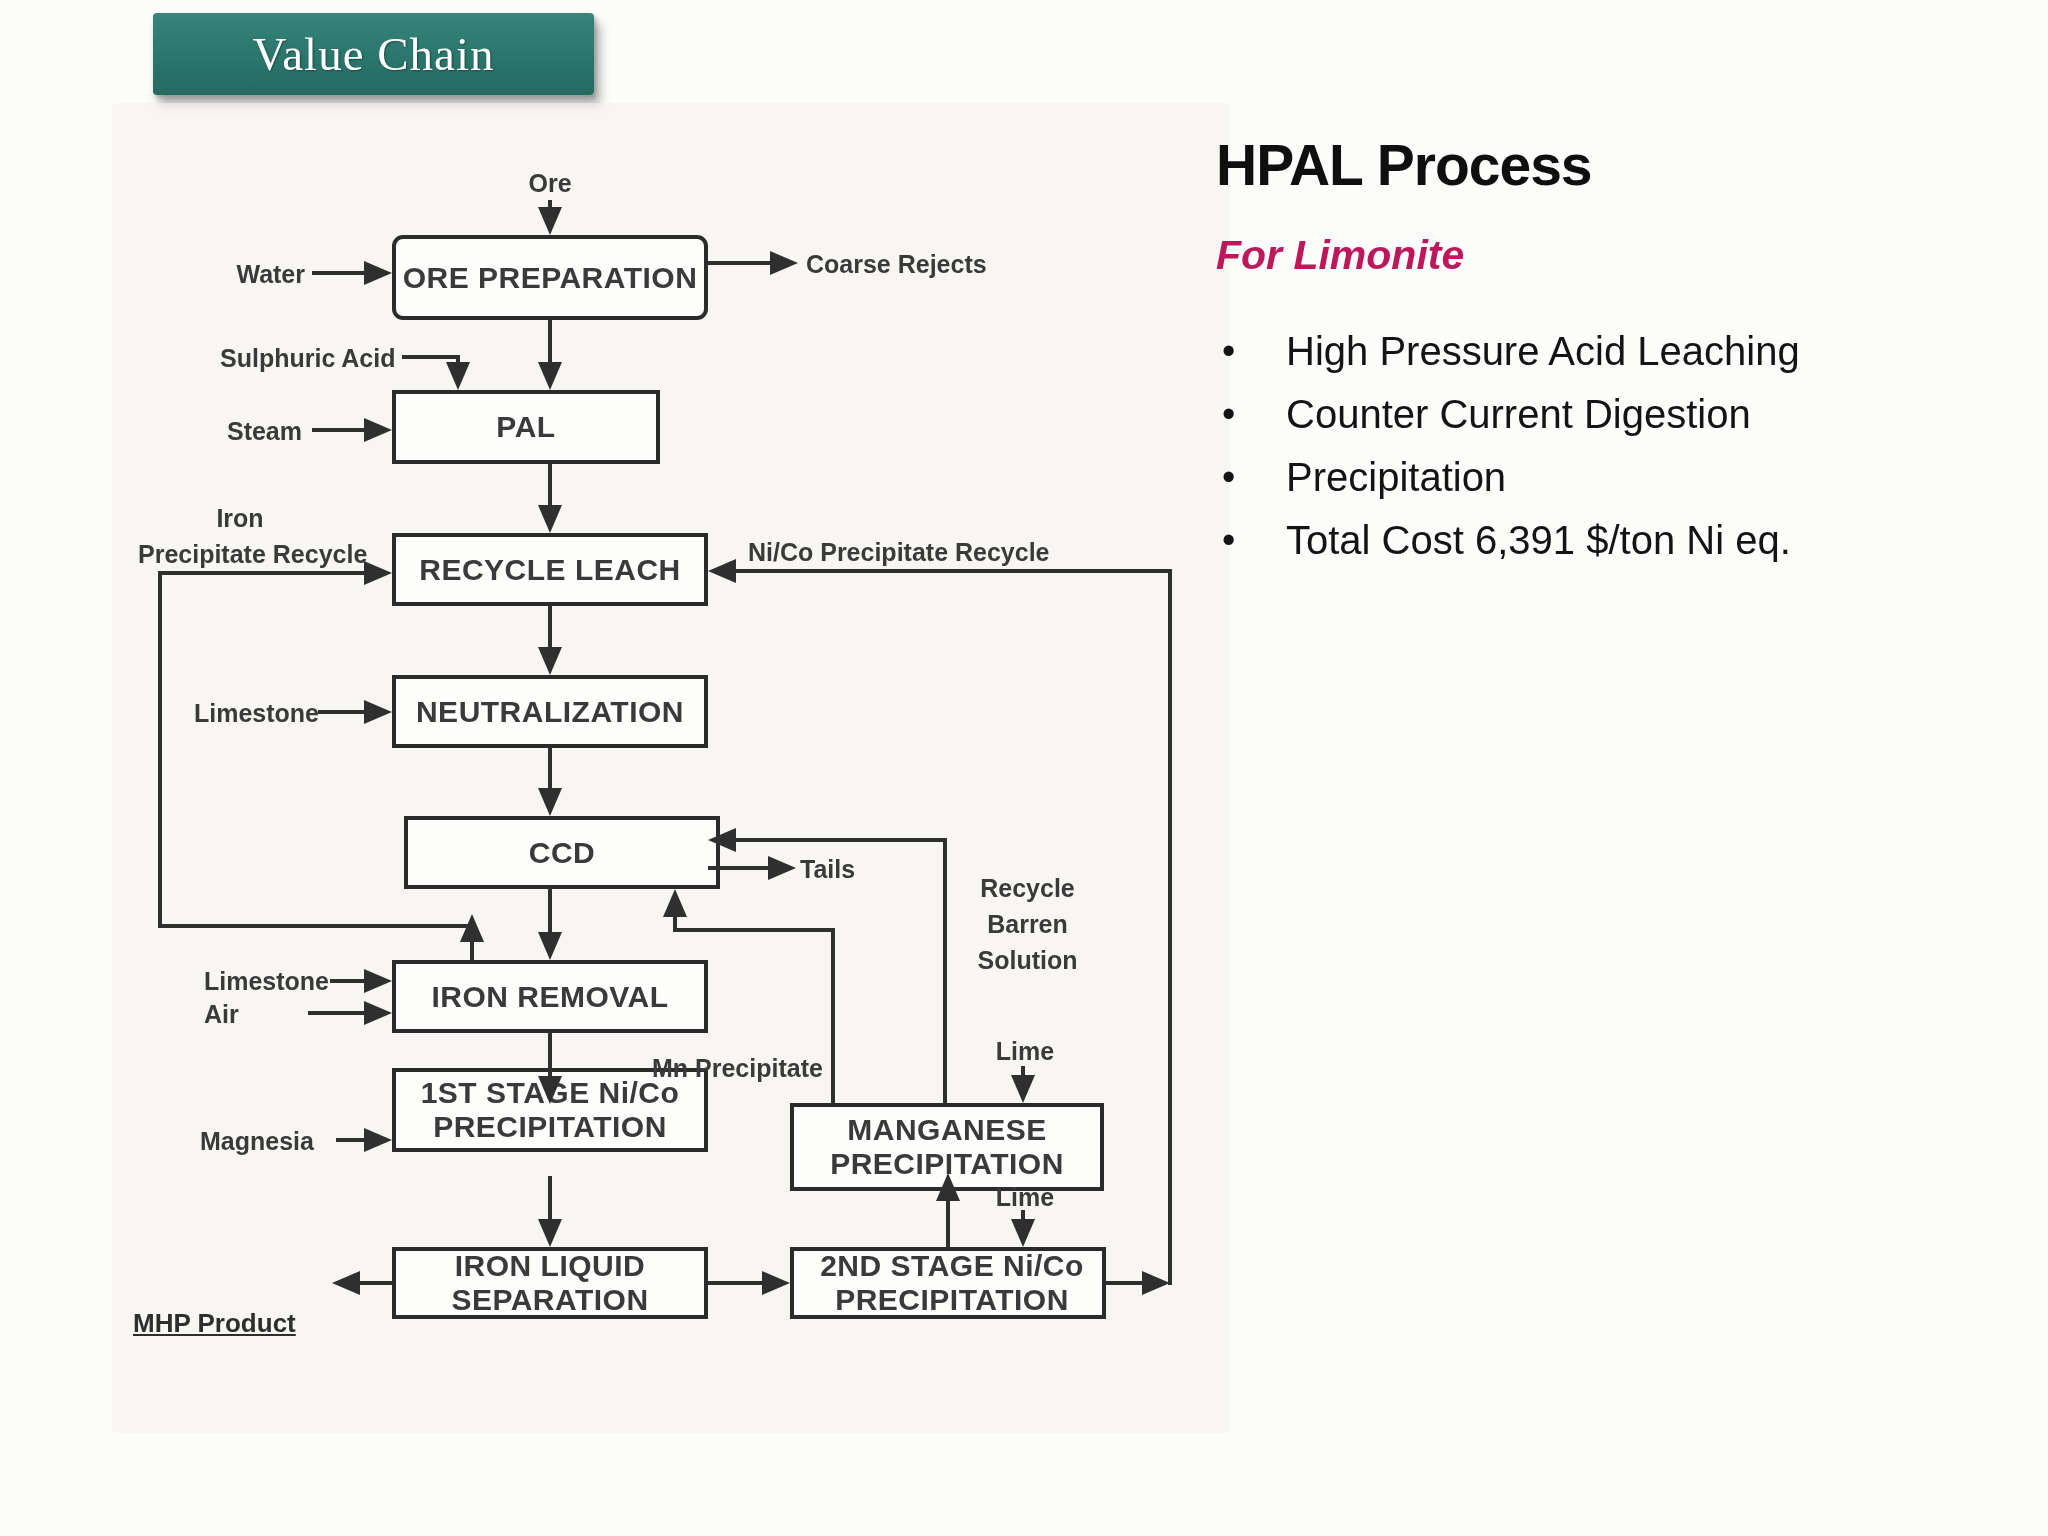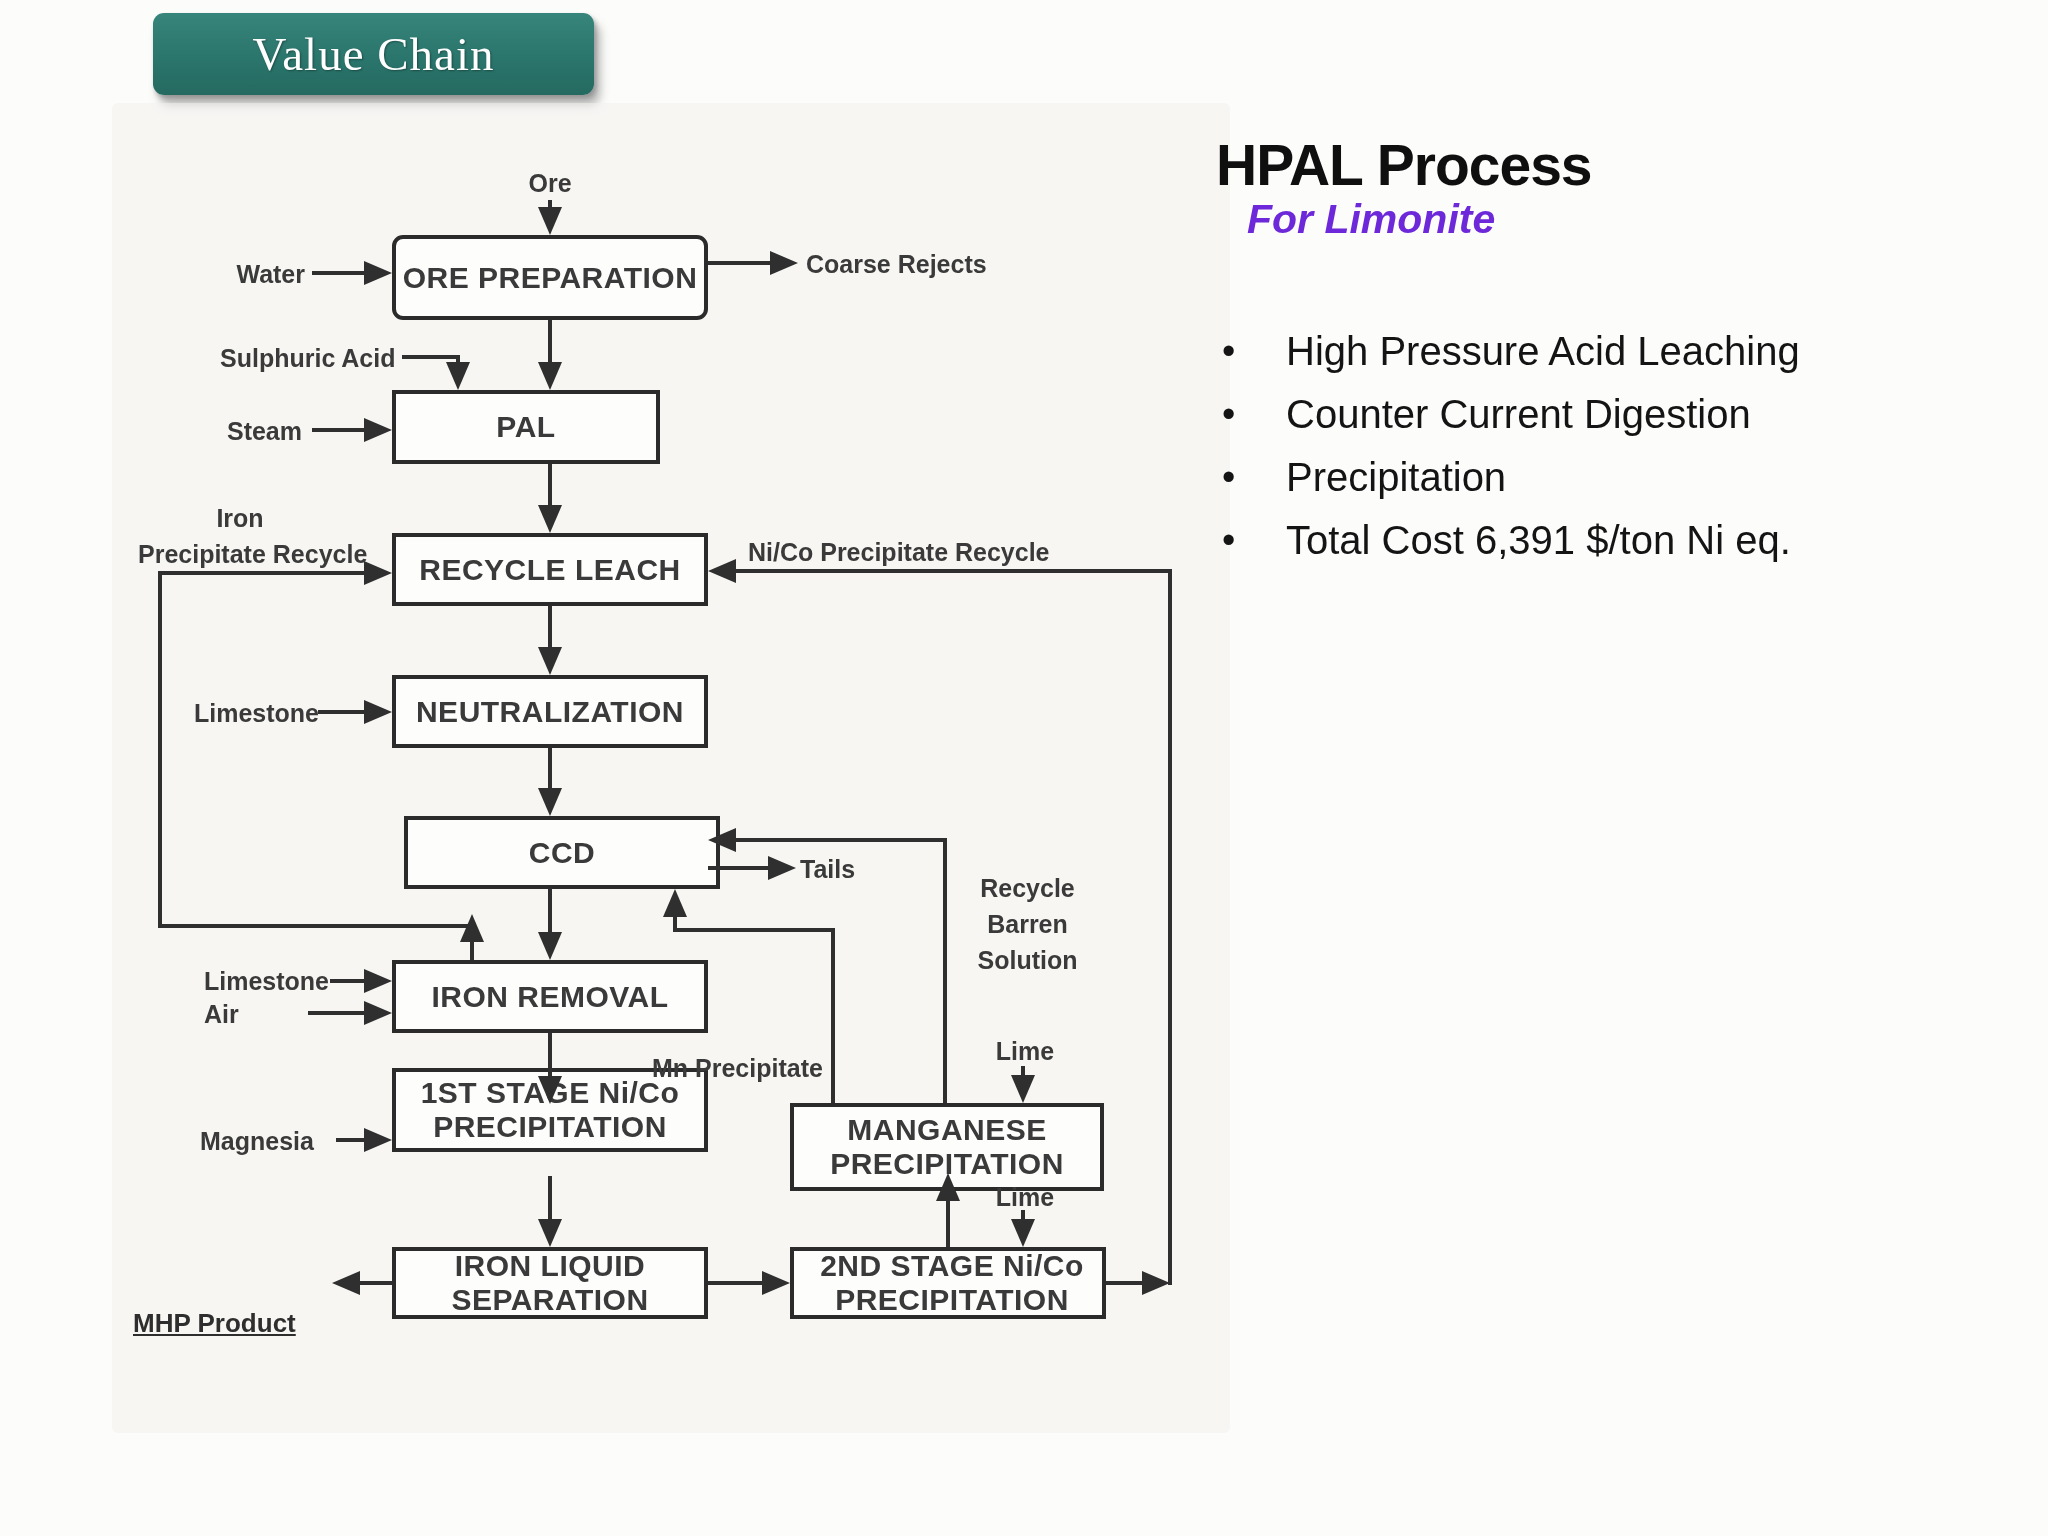--- a/index.html
+++ b/index.html
@@ -5,21 +5,21 @@
   html,body { margin:0; padding:0; }
   body {
     width:2048px; height:1536px; position:relative;
     background:#fcfcfb; overflow:hidden;
     font-family:"Liberation Sans", sans-serif;
   }
   
   #badge {
     position:absolute; left:153px; top:13px; width:441px; height:82px;
     background:linear-gradient(180deg,#37857b 0%, #2a756c 55%, #256a61 100%);
-    border-radius:11px;
+    border-radius:4px;
     box-shadow:6px 10px 10px rgba(110,110,110,.5), 2px 3px 4px rgba(90,90,90,.4);
     display:flex; align-items:center; justify-content:center;
     filter:blur(.3px);
   }
   #badge span {
     font-family:"Liberation Serif", serif; font-size:47px; color:#ffffff;
     letter-spacing:1px; text-shadow:1px 1px 2px rgba(0,0,0,.35);
   }
   
   #scan-tint {
@@ -43,22 +43,22 @@
   .ah-r { border-top:12px solid transparent; border-bottom:12px solid transparent; border-left:28px solid #2f2f2f; }
   .ah-l { border-top:12px solid transparent; border-bottom:12px solid transparent; border-right:28px solid #2f2f2f; }
   .ah-d { border-left:12px solid transparent; border-right:12px solid transparent; border-top:28px solid #2f2f2f; }
   .ah-u { border-left:12px solid transparent; border-right:12px solid transparent; border-bottom:28px solid #2f2f2f; }
   
   #info-title {
     position:absolute; left:1216px; top:132px;
     font-size:57px; font-weight:700; color:#0f0f0f; letter-spacing:-1px;
   }
   #info-subtitle {
-    position:absolute; left:1216px; top:196px;
-    font-size:41px; font-style:italic; font-weight:600; color:#6d28d9;margin-left:31px;
+    position:absolute; left:1216px; top:232px;
+    font-size:41px; font-style:italic; font-weight:600; color:#be185d;
   }
   #bullets { position:absolute; left:1222px; top:328px; }
   .bullet-row { display:flex; align-items:flex-start; margin-bottom:17px; }
   .bullet-dot { width:64px; font-size:38px; color:#141414; line-height:46px; }
   .bullet-text { font-size:40px; color:#141414; line-height:46px; }
 </style>
 </head>
 <body>
 
 <div id="badge">

